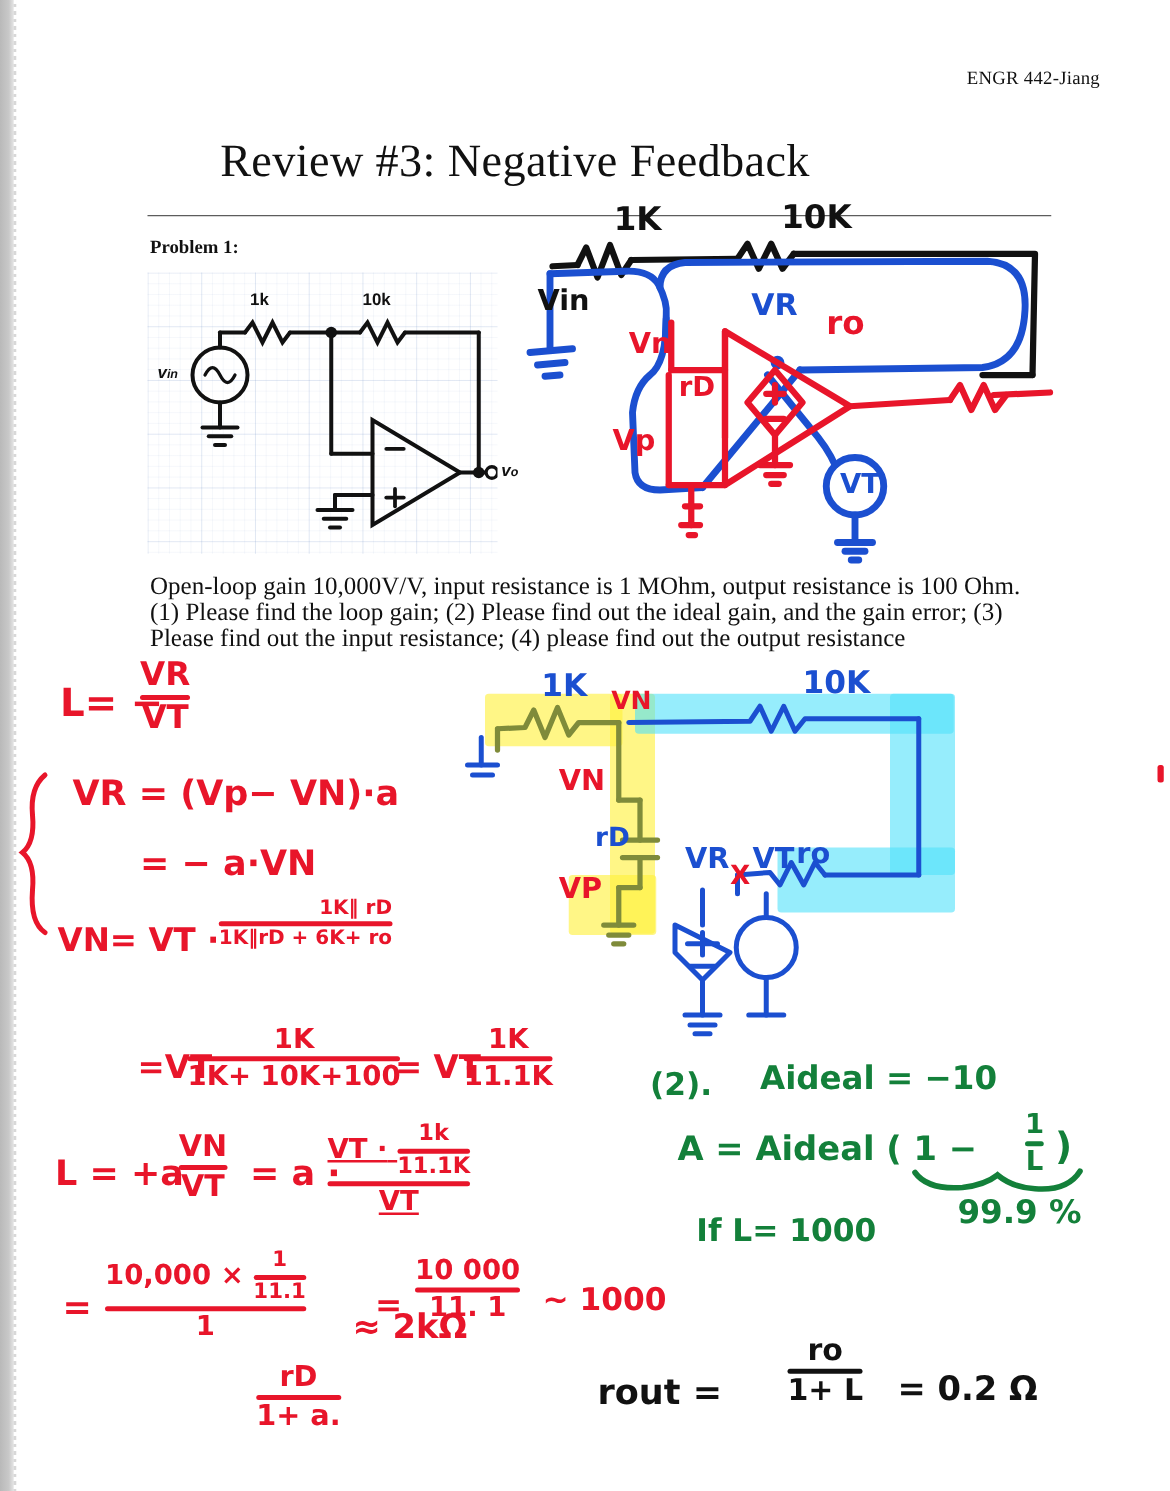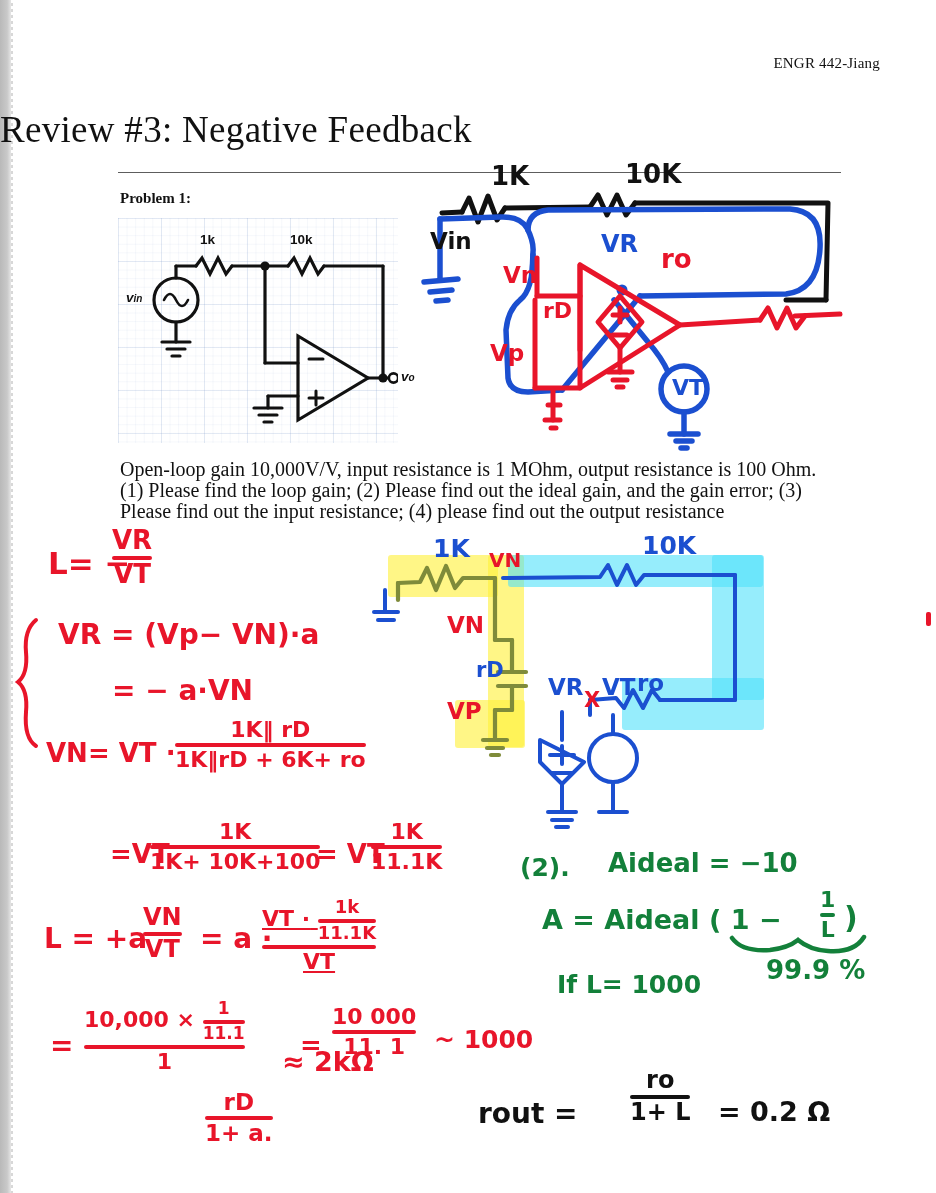--- a/index.html
+++ b/index.html
@@ -5,21 +5,21 @@
   html,body{margin:0;padding:0;background:#ffffff;}
   body{width:936px;height:1193px;position:relative;overflow:hidden;
        font-family:"Liberation Serif",serif;color:#111;}
   #page{position:absolute;inset:0;background:#fff;}
   .edge-left{position:absolute;left:0;top:0;width:13px;height:1193px;
        background:linear-gradient(90deg,#b9b9b9 0%,#c9c9c9 55%,#e6e6e6 85%,#fafafa 100%);}
   .edge-left:after{content:"";position:absolute;right:0;top:0;width:2px;height:100%;
        background:repeating-linear-gradient(180deg,#ffffff 0 3px,#d8d8d8 3px 6px);}
   .header-name{position:absolute;left:0;top:55px;width:880px;text-align:right;
        font-size:15px;font-family:"Liberation Serif",serif;letter-spacing:.2px;}
-  .title{position:absolute;left:0;top:108px;width:824px;text-align:left;
+  .title{position:absolute;left:0;top:108px;width:824px;text-align:center;
        font-size:37px;font-family:"Liberation Serif",serif;letter-spacing:.3px;}
   .rule{position:absolute;left:118px;top:172px;width:723px;height:1px;background:#5d5d5d;}
   .problem-label{position:absolute;left:120px;top:190px;font-size:15px;font-weight:bold;}
   .body-text{position:absolute;left:120px;top:459px;width:700px;font-size:20px;
        line-height:21px;}
   
   .sch{position:absolute;left:118px;top:218px;width:280px;height:225px;
        background-image:
          linear-gradient(90deg,rgba(120,150,200,.16) 1px,transparent 1px),
          linear-gradient(180deg,rgba(120,150,200,.16) 1px,transparent 1px),
@@ -258,21 +258,21 @@
         <path d="M36 620 q-12 10 -10 32 q2 22 -8 30 q10 8 8 30 q-2 26 10 34"></path>
       </g>
       <g stroke="#13803a" stroke-width="4.5" fill="none" stroke-linecap="round">
         <path d="M732 938 q10 14 38 12 q18 -2 28 -10 q12 10 30 11 q26 2 36 -14"></path>
       </g>
     </svg>
 
     <div class="hw red" style="left:58px;top:621px;font-size:28px;">VR = (Vp− VN)·a</div>
     <div class="hw red" style="left:112px;top:677px;font-size:28px;">= − a·VN</div>
     <div class="hw red" style="left:46px;top:740px;font-size:26px;">VN= VT ·</div>
-    <div class="frac red" style="left:175px;top:718px;font-size:22px;">
+    <div class="frac red" style="left:175px;top:718px;font-size:16px;text-align:right;">
       <span class="num">1K‖ rD</span>
       <span class="bar"></span>
       <span class="den">1K‖rD + 6K+ ro</span>
     </div>
 
     <div class="hw red" style="left:98px;top:841px;font-size:26px;margin-left:12px;">=VT</div>
     <div class="frac red" style="left:150px;top:820px;font-size:22px;">
       <span class="num">1K</span>
       <span class="bar"></span>
       <span class="den">1K+ 10K+100</span>

